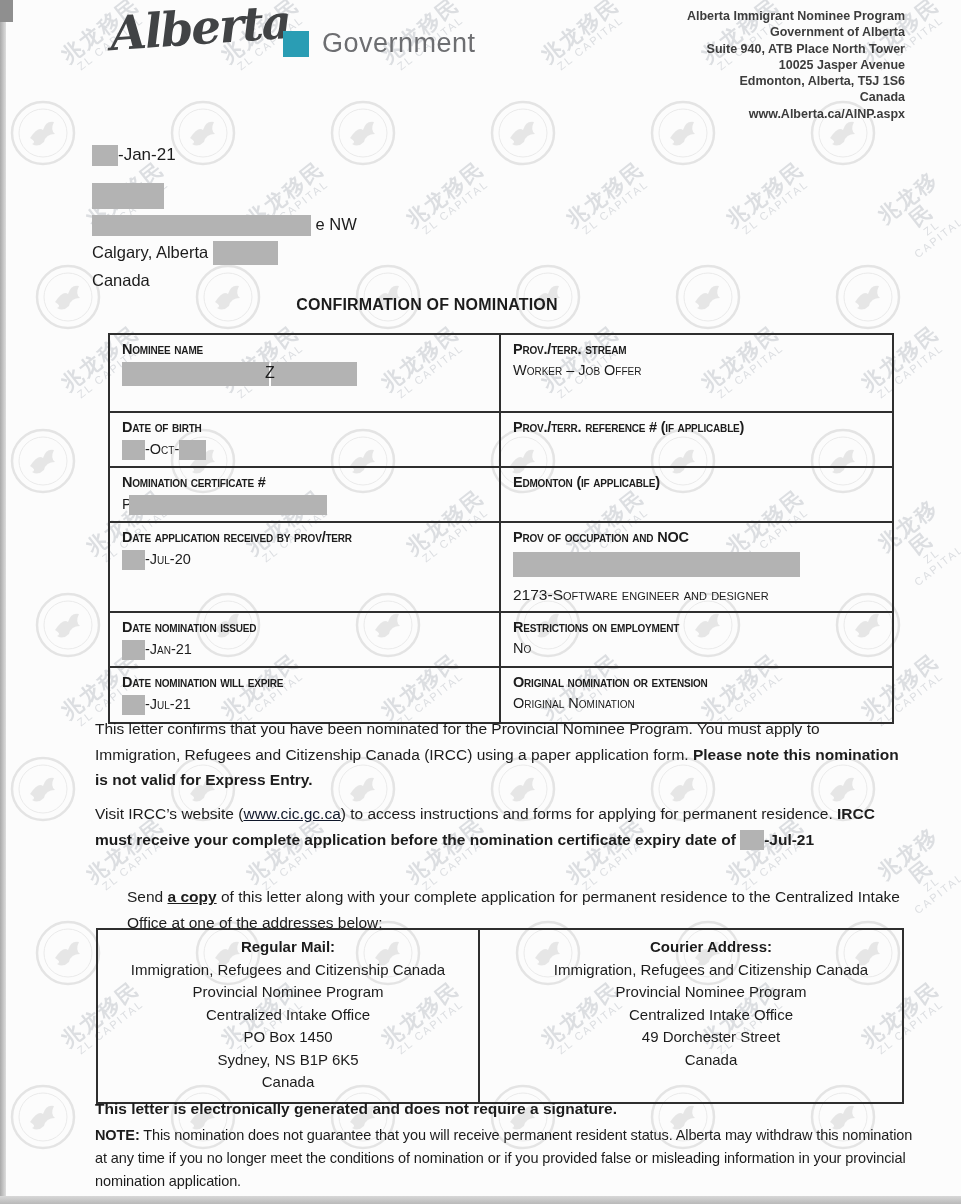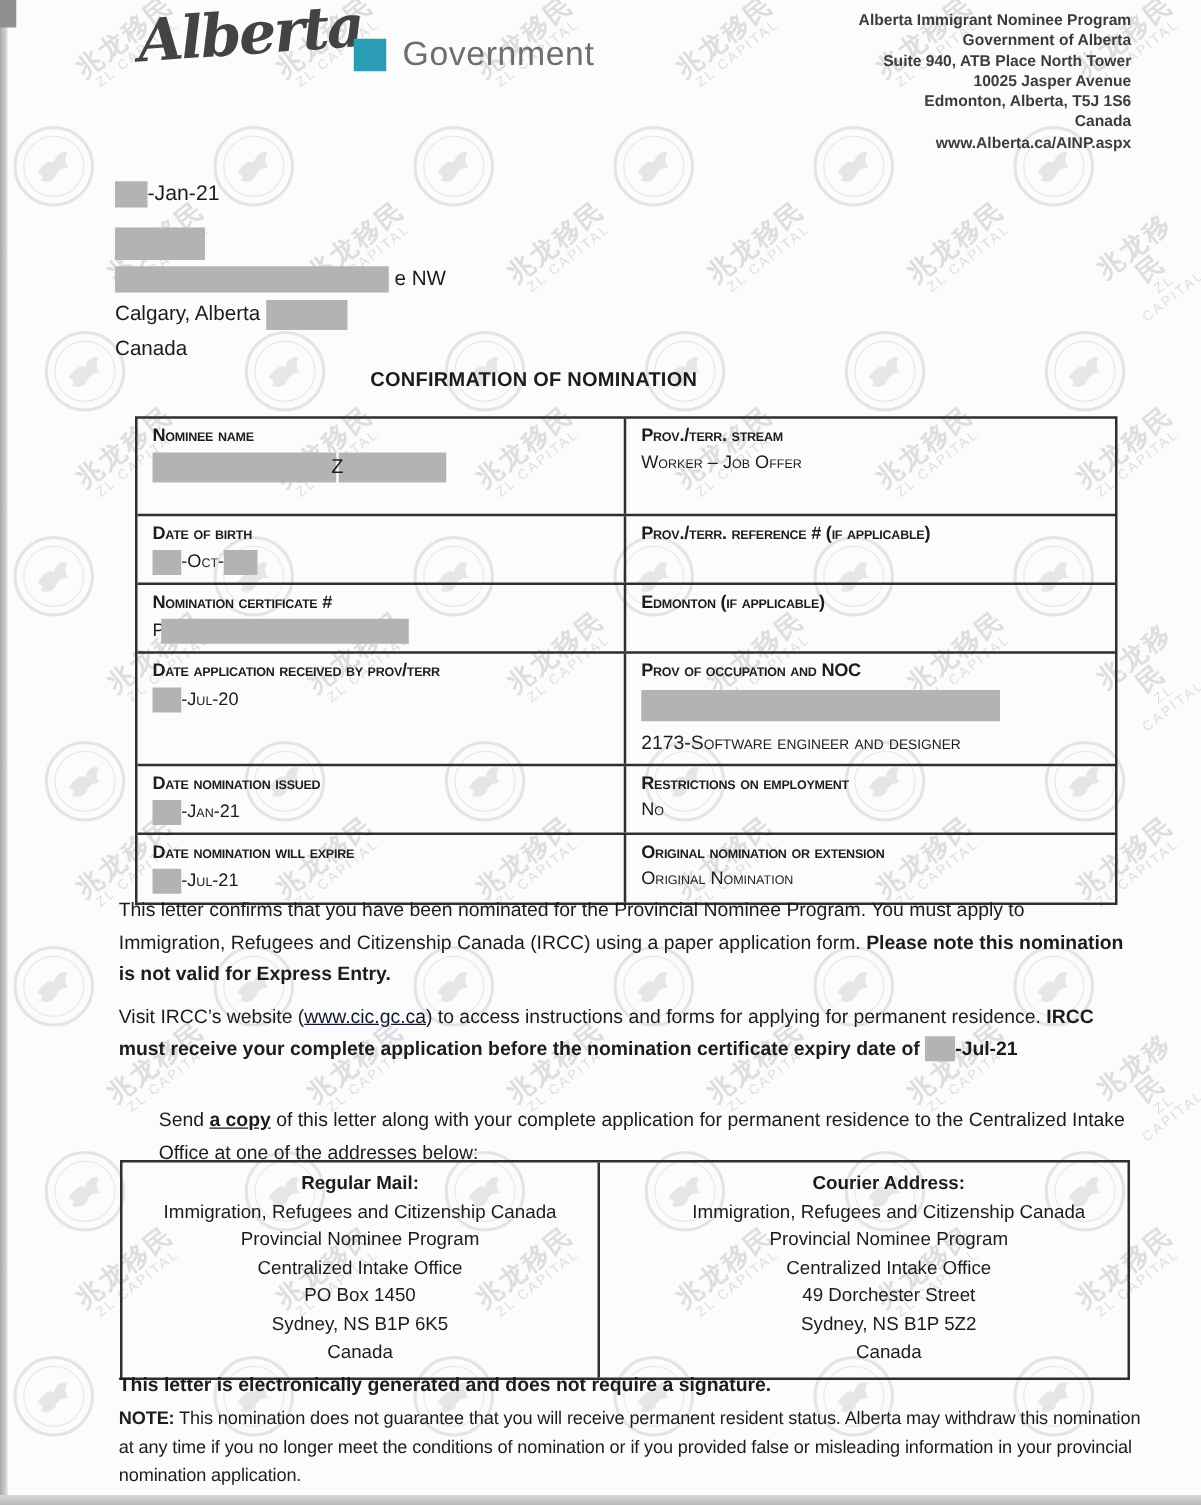--- a/index.html
+++ b/index.html
@@ -597,21 +597,20 @@
         <div>PO Box 1450</div>
         <div>Sydney, NS B1P 6K5</div>
         <div>Canada</div>
       </div>
       <div class="addr-cell">
         <div class="addr-heading">Courier Address:</div>
         <div>Immigration, Refugees and Citizenship Canada</div>
         <div>Provincial Nominee Program</div>
         <div>Centralized Intake Office</div>
         <div>49 Dorchester Street</div>
-        <div>Sydney, NS B1P 5Z2</div>
         <div>Canada</div>
       </div>
     </div>
 
     <div class="abs sig-line">This letter is electronically generated and does not require a signature.</div>
 
     <div class="abs note">
       <span class="bold">NOTE:</span><span> This nomination does not guarantee that you will receive permanent resident status. Alberta may withdraw this nomination at any time if you no longer meet the conditions of nomination or if you provided false or misleading information in your provincial nomination application.</span>
     </div>
 

